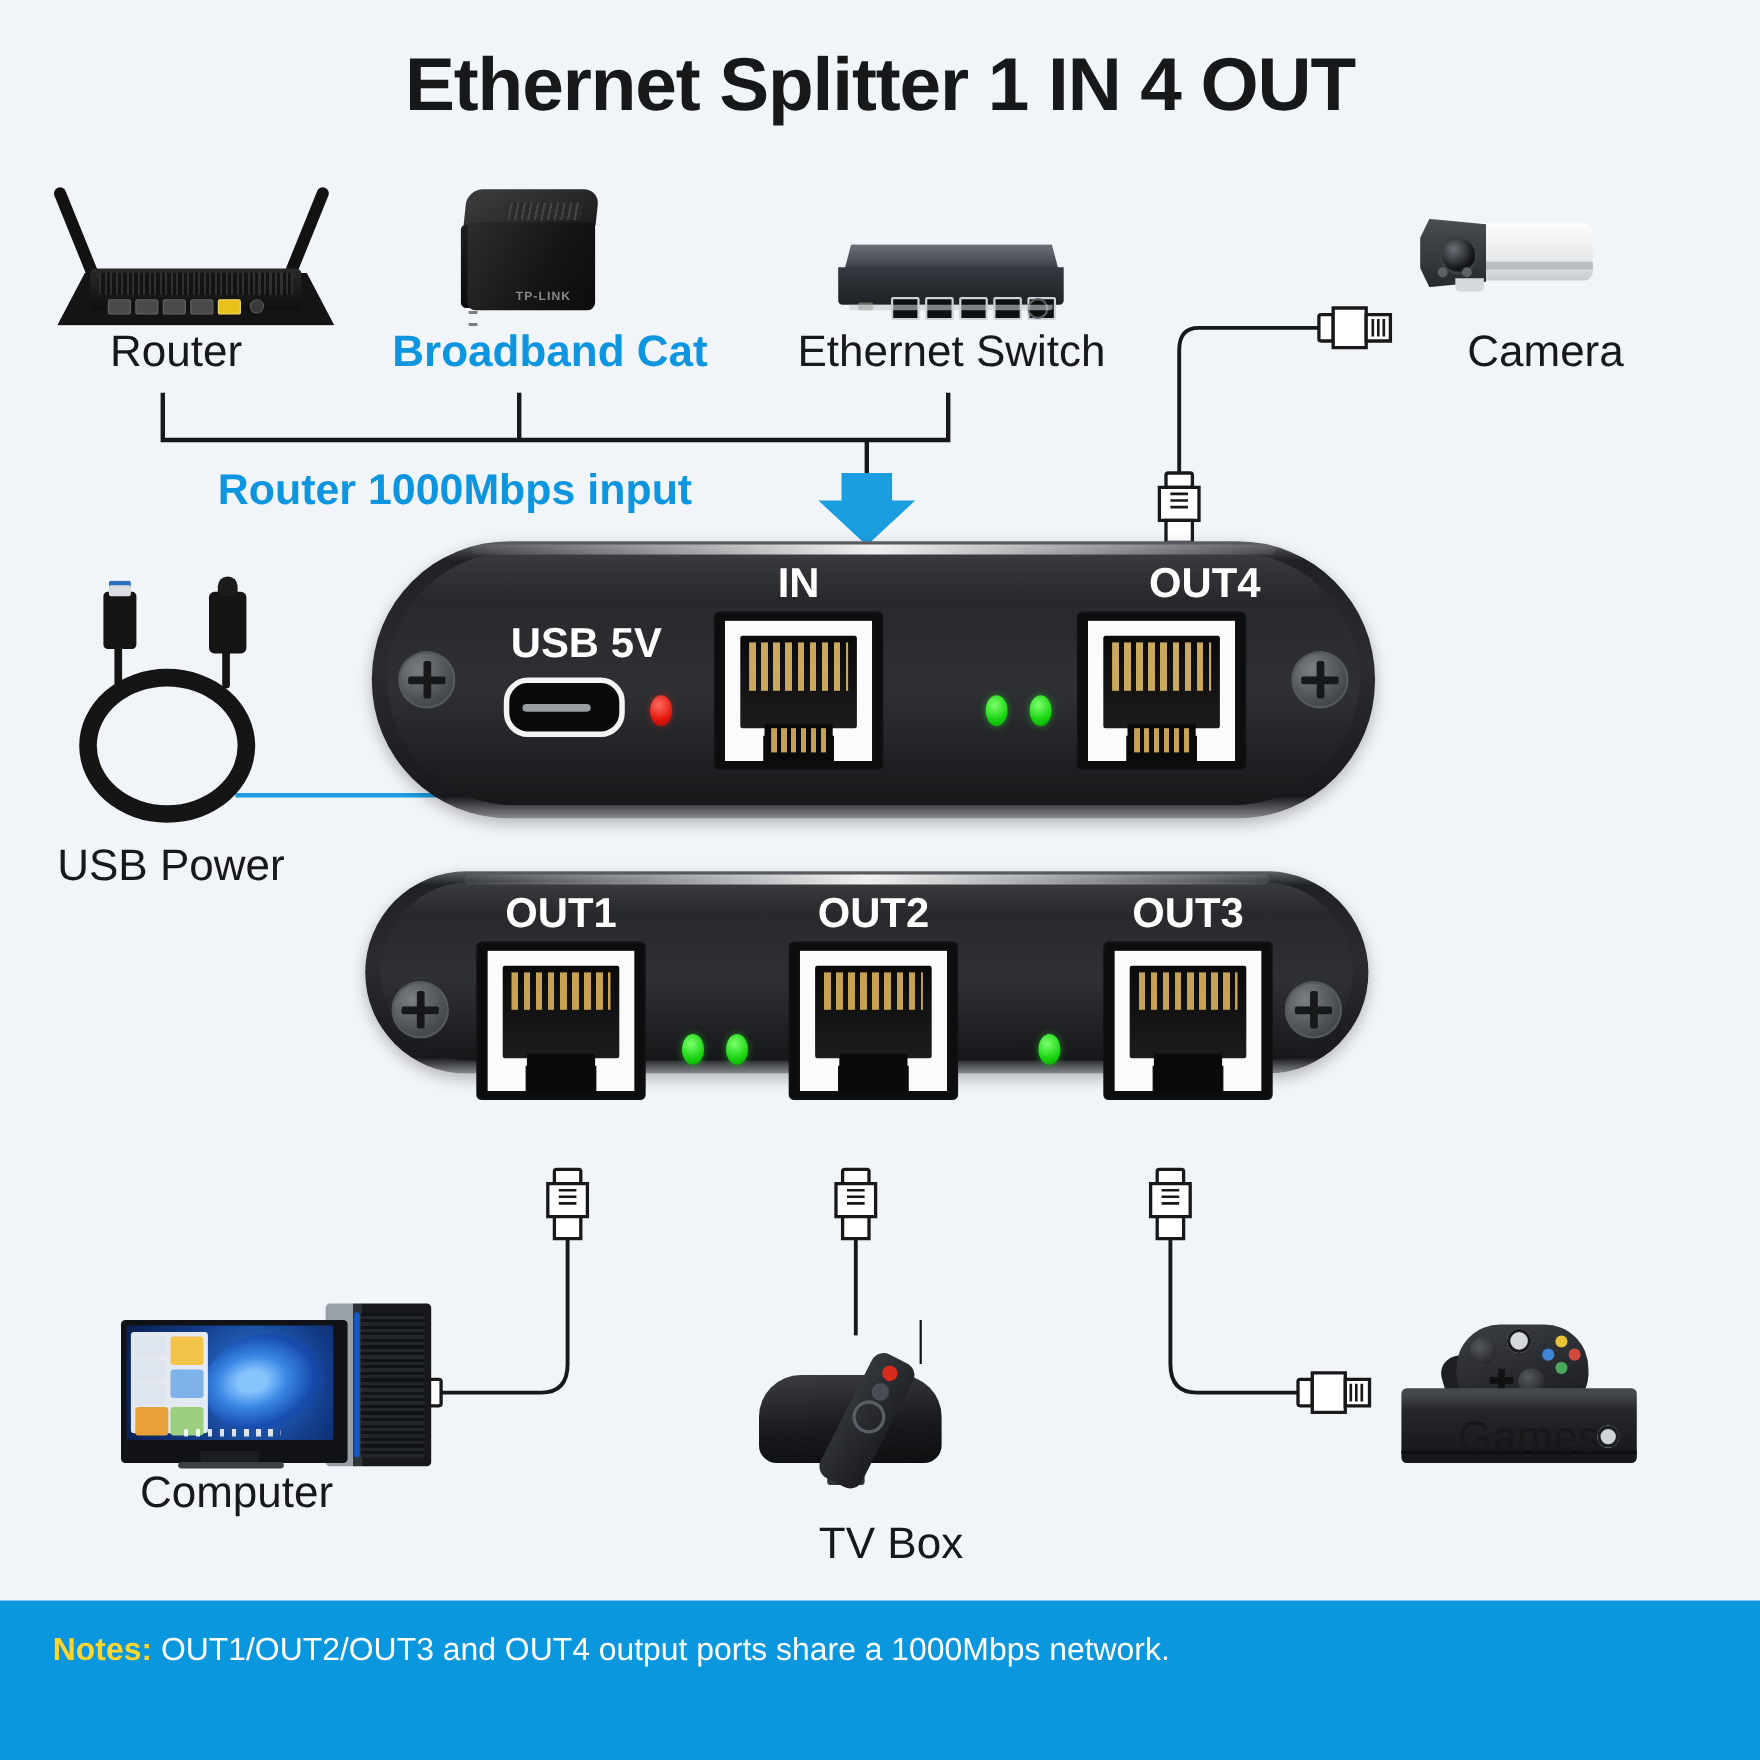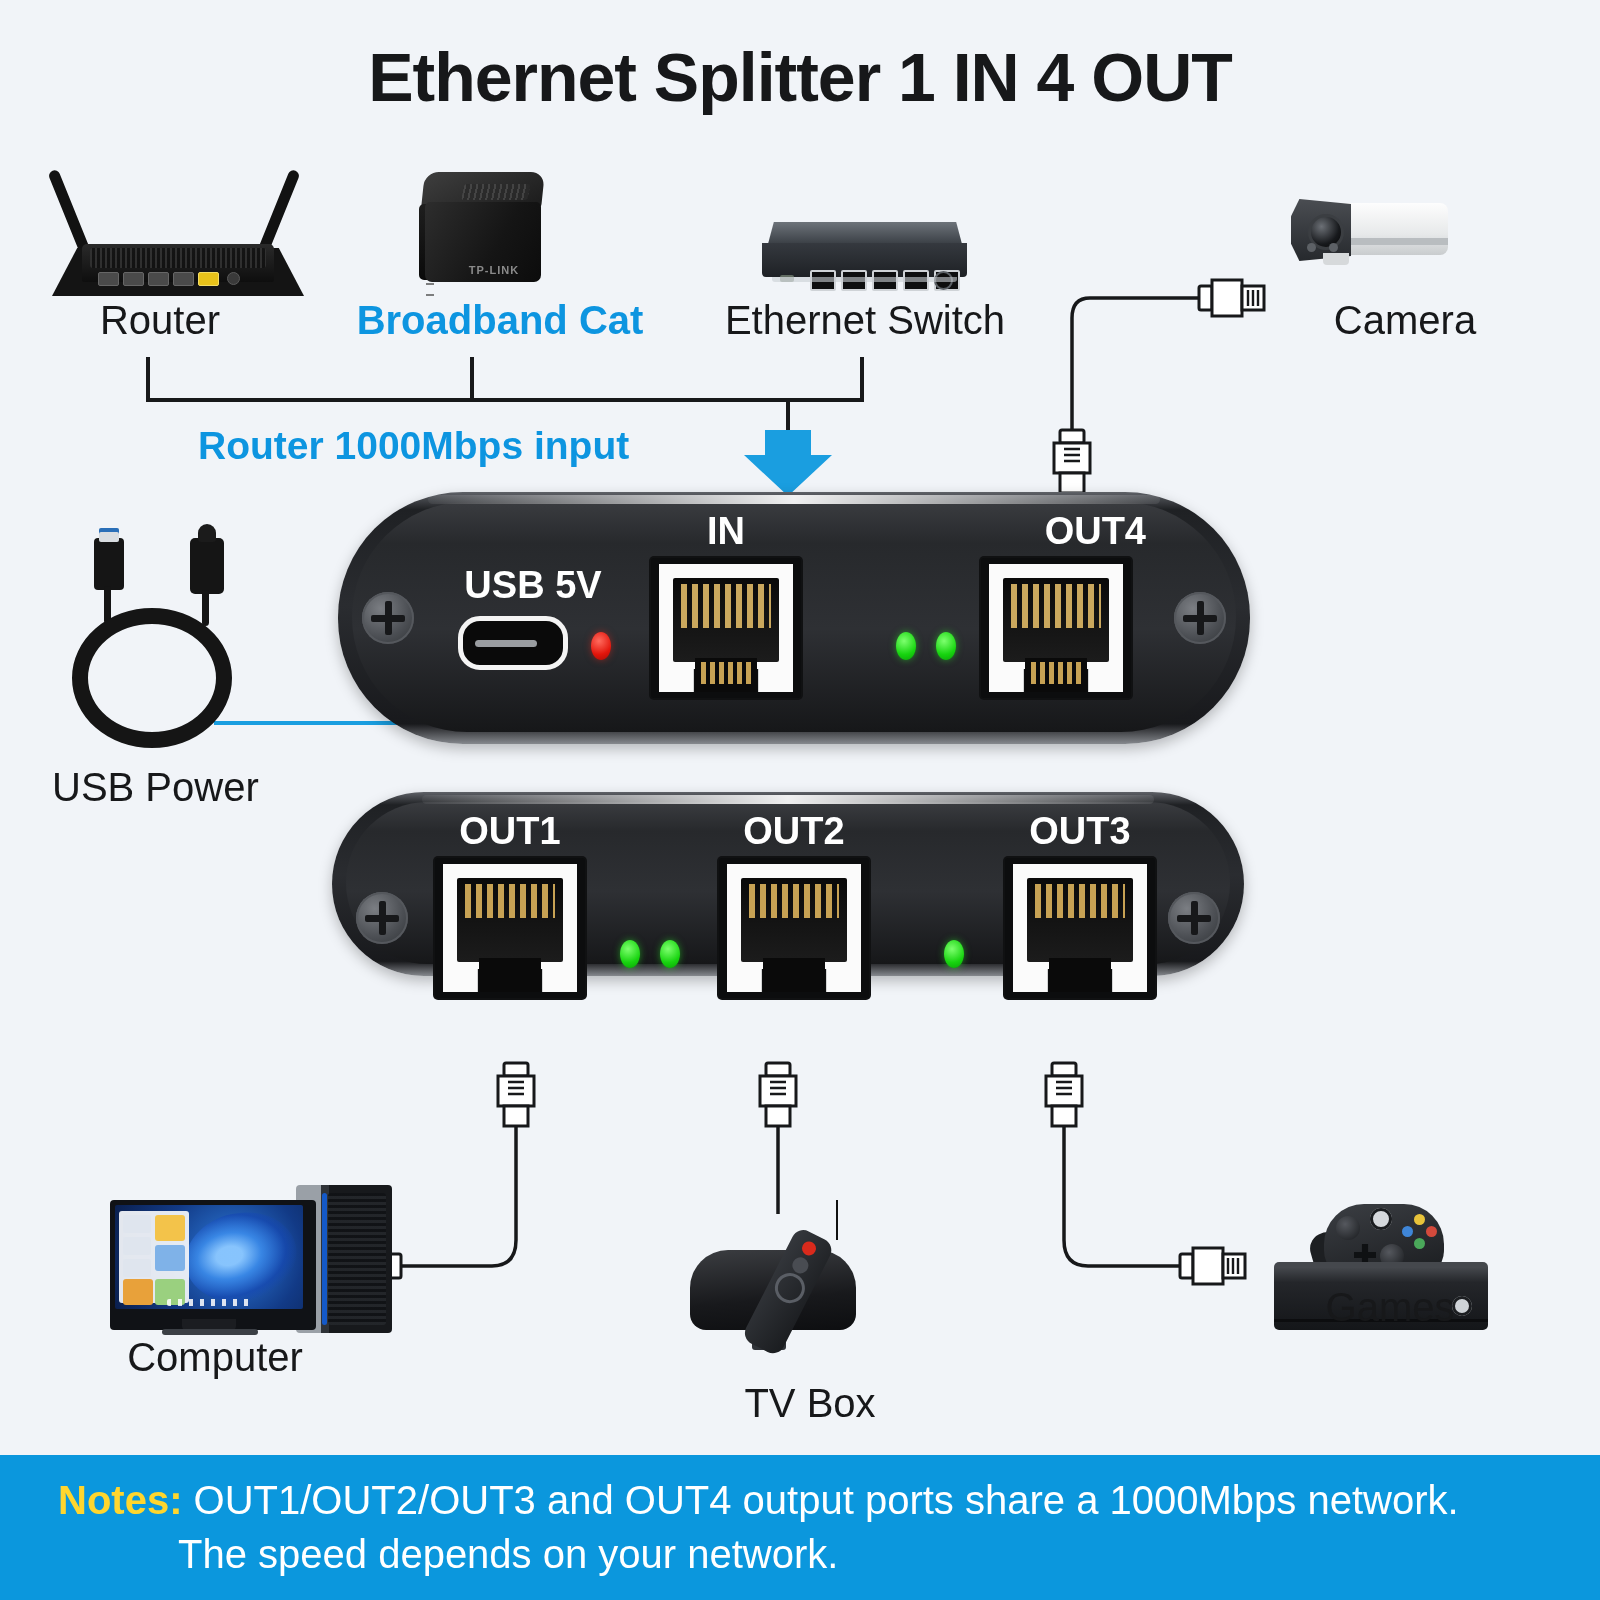--- a/index.html
+++ b/index.html
@@ -219,22 +219,22 @@
     clip-path:polygon(36% 0,64% 0,64% 36%,100% 36%,100% 64%,64% 64%,64% 100%,36% 100%,36% 64%,0 64%,0 36%,36% 36%);}
   .g-xlogo{position:absolute;left:108px;top:16px;width:22px;height:22px;border-radius:50%;
     background:#d5d8dc;box-shadow:inset 0 0 0 3px #1b1d20;}
   #games-label{left:1240px;top:1285px;width:300px;}
 
   
   #notes{
     left:0;top:1455px;width:1600px;height:145px;background:#0b97dd;
   }
   #notes-text{
-    position:absolute;left:58px;top:18px;width:1500px;
-    font-size:40px;line-height:54px;color:#ffffff;font-weight:400;
+    position:absolute;left:48px;top:18px;width:1500px;
+    font-size:29px;line-height:54px;color:#ffffff;font-weight:400;
   }
   #notes-text .tag{color:#ffd62e;font-weight:700;}
   #notes-l2{padding-left:120px;display:block;}
 </style>
 </head>
 <body>
 
 <div class="abs" id="title">Ethernet Splitter 1 IN 4 OUT</div>
 
 <div class="abs" id="router">
@@ -490,15 +490,14 @@
   <div class="g-console">
     <div class="g-logo"></div>
   </div>
 </div>
 <div class="abs devlabel" id="games-label">Games</div>
 
 <div class="abs" id="notes">
   <div id="notes-text">
     <span class="tag">Notes:</span>
     <span>OUT1/OUT2/OUT3 and OUT4 output ports share a 1000Mbps network.</span>
-    <span id="notes-l2">The speed depends on your network.</span>
   </div>
 </div>
 
 </body></html>

